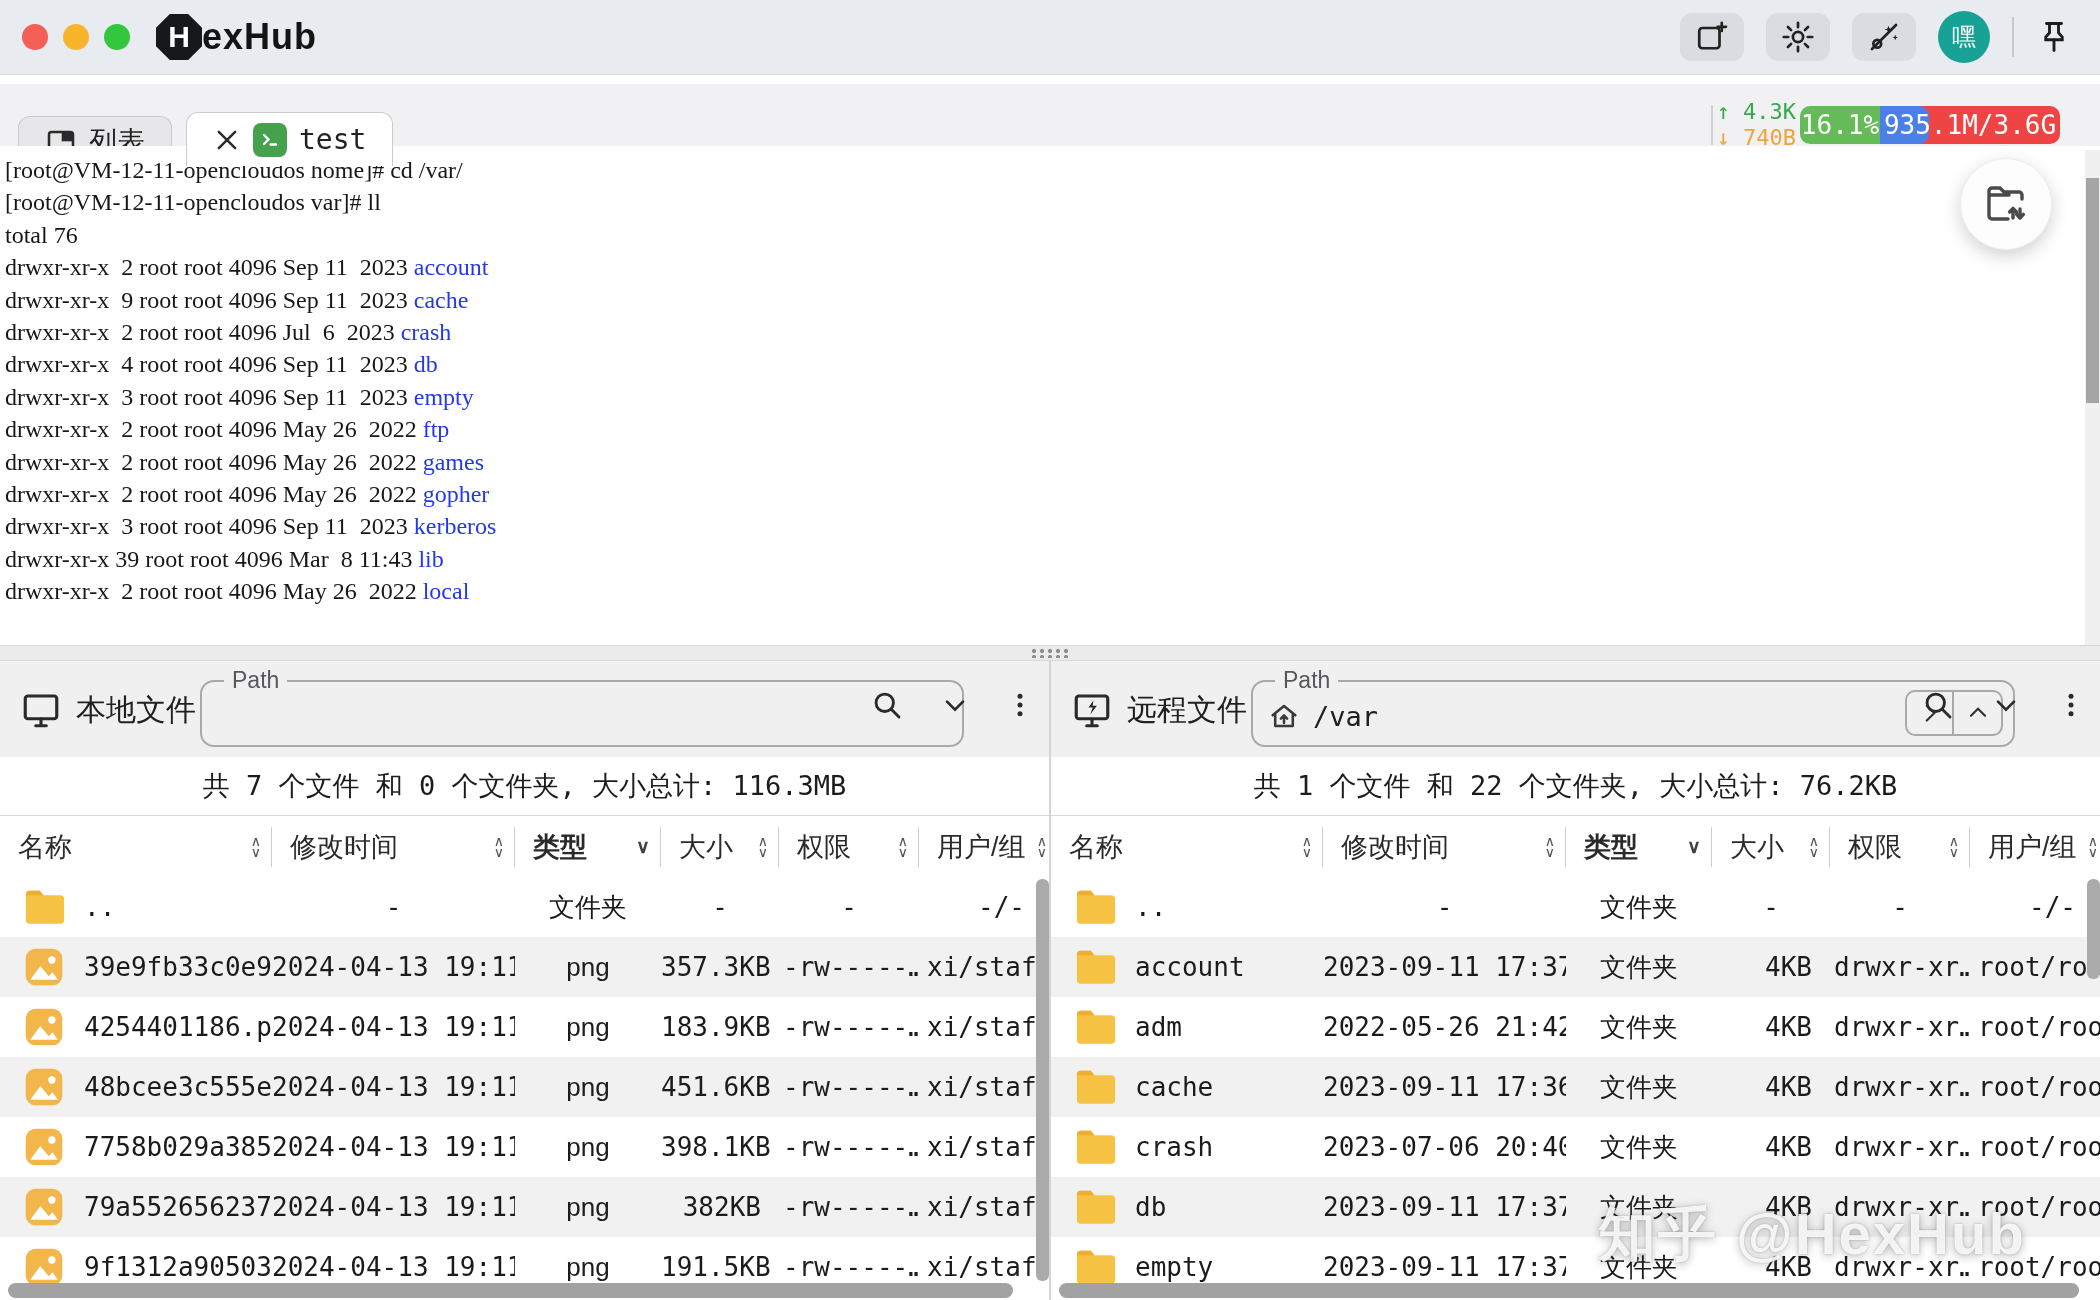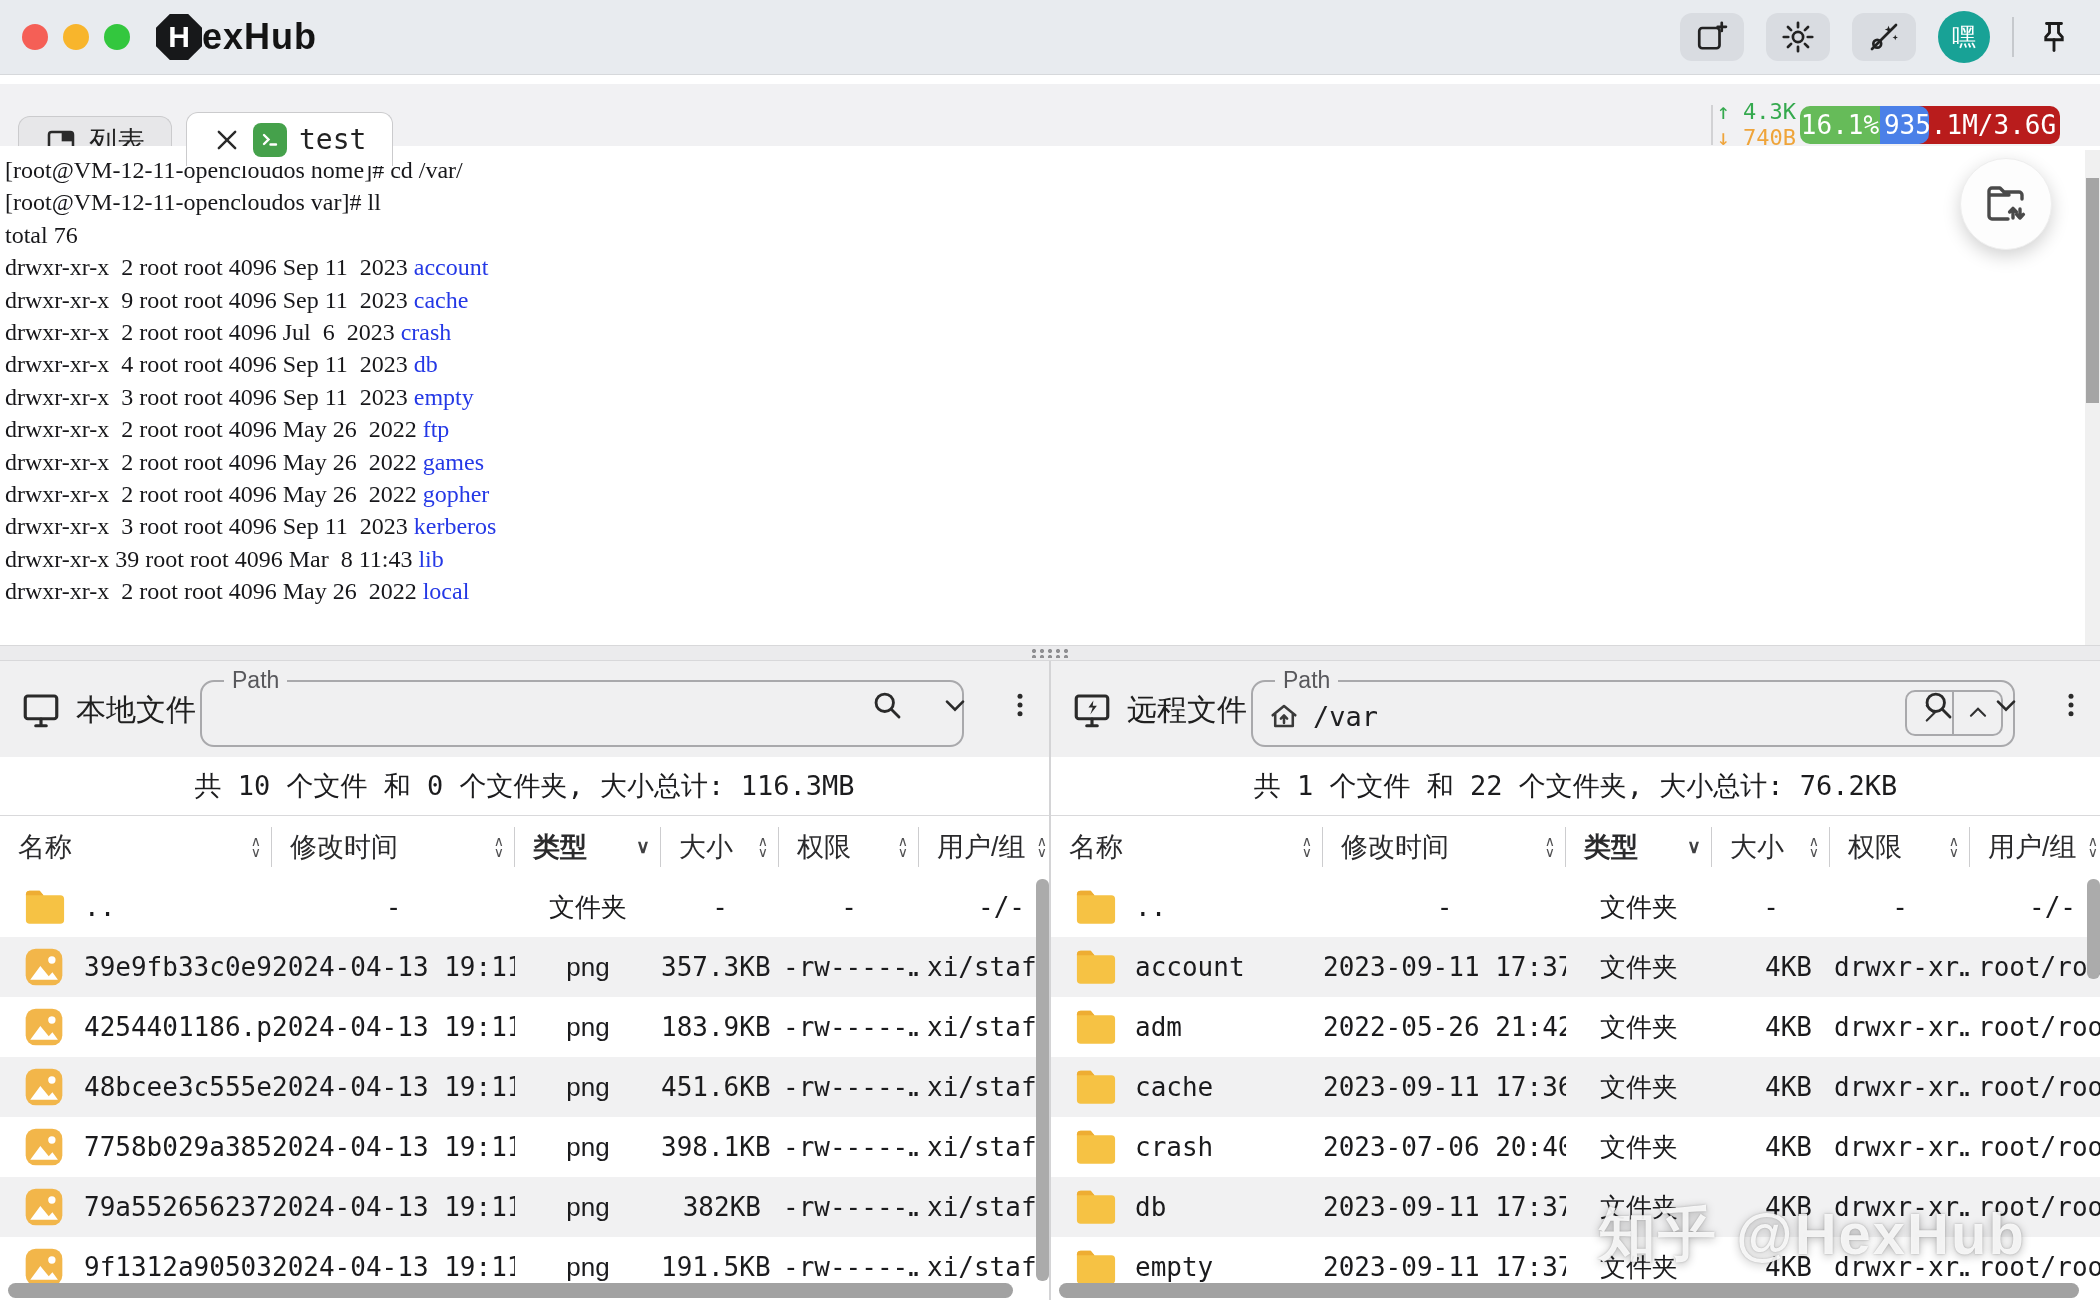--- a/index.html
+++ b/index.html
@@ -37,21 +37,21 @@
   .term-badge { width:34px; height:34px; background:#45a14b; border-radius:8px; display:flex;
     align-items:center; justify-content:center; }
   .tab-stats { margin-left:auto; display:flex; align-items:center; gap:4px; margin-right:40px;
     height:100%; }
   .stats-divider { width:2px; height:40px; background:#d2d2d4; }
   .net { font-size:22px; line-height:26px; text-align:left; }
   .net .up { color:#2fa04e; color:#35a94e; } .net .down { color:#efa43a; }
   .pill { width:260px; height:38px; border-radius:10px; overflow:hidden; display:flex;
     font-size:26px; color:#fff; }
   .pill-cpu { width:80px; background:#66bb59; display:flex; align-items:center; justify-content:center; }
-  .pill-mem { position:relative; flex:1; background:#b91c1c; }
+  .pill-mem { position:relative; flex:1; background:#ef4444; }
   .pill-mem-fill { position:absolute; left:0; top:0; bottom:0; width:27%; background:#4b80e8;
     border-radius:0 10px 10px 0; }
   .pill-mem-text { position:absolute; inset:0; display:flex; align-items:center;
     justify-content:center; z-index:2; }
 
   
   .terminal { position:absolute; top:146px; left:0; width:2100px; height:499px; background:#fff;
     cursor:text; }
   .t-wrap { padding:8px 0 0 5px; }
   .t-line { font-family:Liberation Serif, serif; font-size:24px; line-height:32.4px;
@@ -299,21 +299,21 @@
               <svg width="30" height="34" viewBox="0 0 24 24" fill="#2a2a2a">
                   <circle cx="12" cy="5" r="2"></circle>
                   <circle cx="12" cy="12" r="2"></circle>
                   <circle cx="12" cy="19" r="2"></circle>
                 </svg>
             </span>
           </button>
         </div>
       </div>
       <div class="p-summary">
-        <span class="num">共 10 个文件 和 0 个文件夹, 大小总计: 116.3MB</span>
+        <span class="num">共 7 个文件 和 0 个文件夹, 大小总计: 116.3MB</span>
       </div>
       <div class="p-table-head">
         <div class="hcell">
           <span>名称</span>
             <span class="sort-both">
               <span>∧</span>
               <span>∨</span>
             </span>
         </div>
         <div class="hcell">

